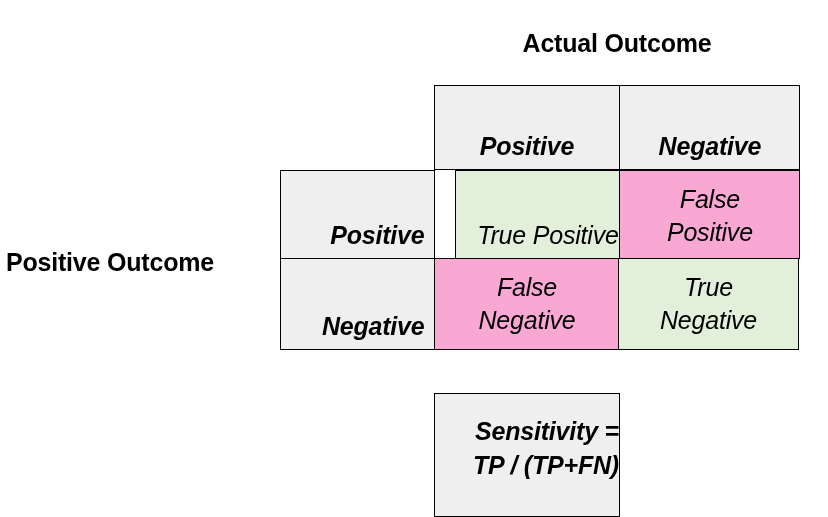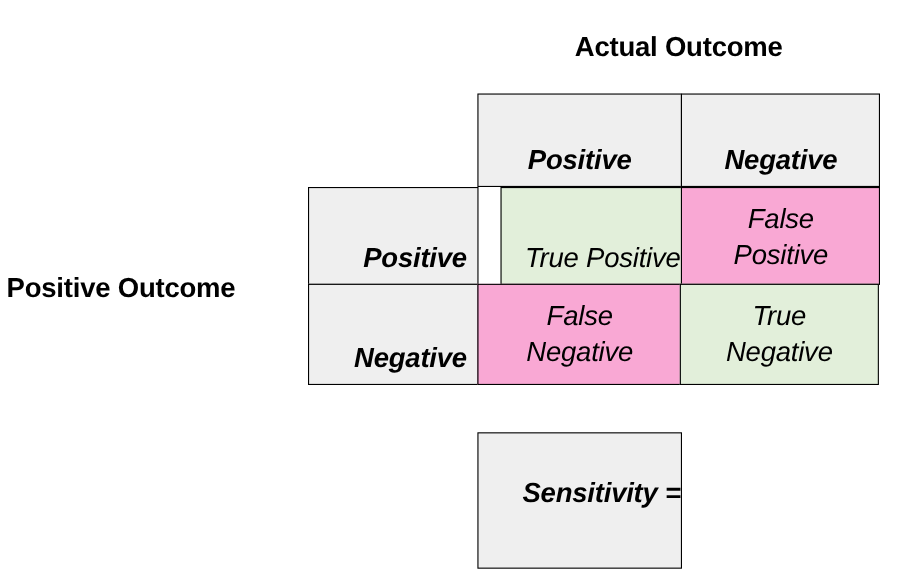--- a/index.html
+++ b/index.html
@@ -173,15 +173,16 @@
 Negative</span>
   </div>
 
   <div id="cell-tn" class="cell green normal al-center">
     <span class="txt">True
 Negative</span>
   </div>
 
   <div id="formula-box" class="cell gray">
     <span class="txt-nowrap">Sensitivity =</span>
+    <span class="txt-nowrap">TP / (TP+FN)</span>
   </div>
 
 </div>
 
 </body></html>

